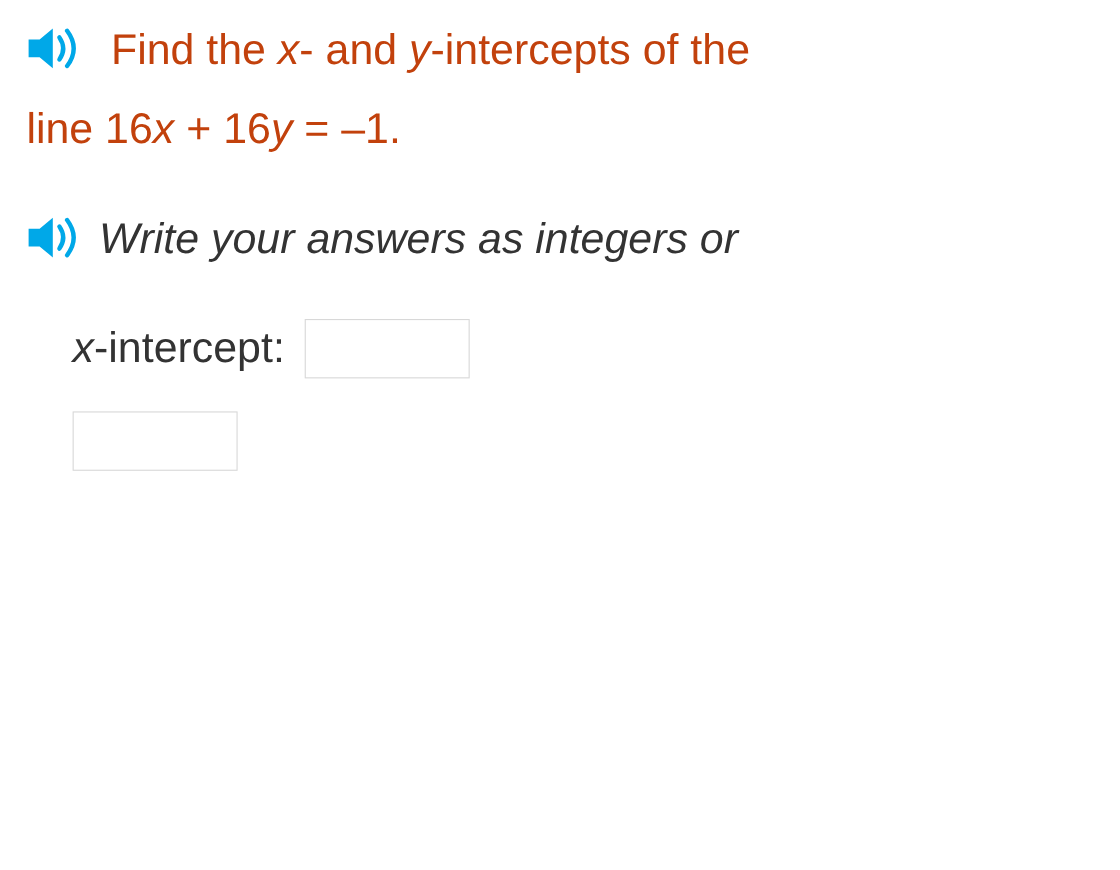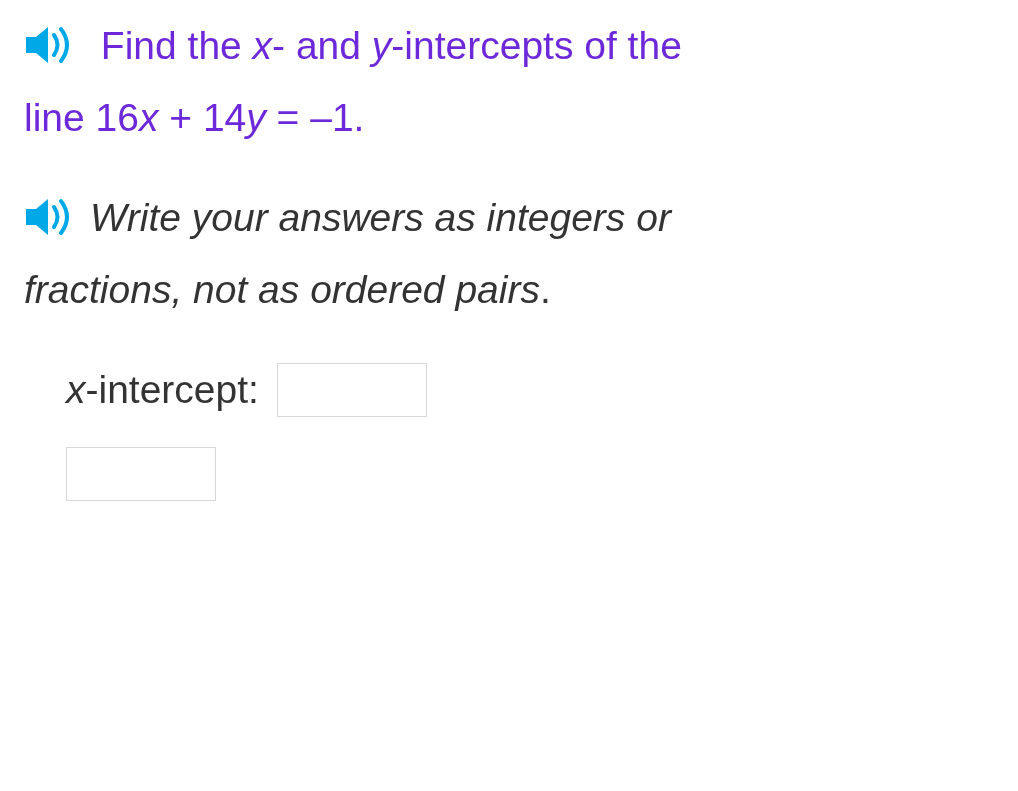--- a/index.html
+++ b/index.html
@@ -12,36 +12,37 @@
       background: #ffffff;
       width: 1018px;
       height: 791px;
       padding: 10px 24px;
       color: #333333;
       overflow: hidden;
     }
     .question-block {
       font-size: 39px;
       line-height: 1.85;
-      color: #6d28d9;
+      color: #c2410c;
       margin-bottom: 28px;
     }
     .question-line {
       display: block;
     }
     .first-line {
       display: flex;
       align-items: baseline;
     }
     .instruction-block {
       font-size: 39px;
       line-height: 1.85;
       color: #333333;
       font-style: italic;
       margin-bottom: 36px;
+      text-align: center;
     }
     .instruction-first-line {
       display: flex;
       align-items: baseline;
     }
     .speaker-icon {
       display: inline-flex;
       align-items: center;
       vertical-align: middle;
       margin-right: 18px;
@@ -89,37 +90,34 @@
         <path d="M 2 12 L 12 12 L 24 2 L 24 38 L 12 28 L 2 28 Z" fill="#00a8e8"></path>
         <path d="M 30 10 Q 37 20 30 30" stroke="#00a8e8" stroke-width="4" fill="none" stroke-linecap="round"></path>
         <path d="M 37 4 Q 49 20 37 36" stroke="#00a8e8" stroke-width="4" fill="none" stroke-linecap="round"></path>
       </svg>
     </span>
     <span>
       <span>&nbsp;</span><span>Find the </span><span class="italic-var">x</span><span>- and </span><span class="italic-var">y</span><span>-intercepts of the</span>
     </span>
   </div>
   <div class="question-line">
-    <span>line 16</span><span class="italic-var">x</span><span> + 14</span><span class="italic-var">y</span><span> = </span><span class="neg-sign">–</span><span>1.</span>
+    <span>line 16</span><span class="italic-var">x</span><span> + 16</span><span class="italic-var">y</span><span> = </span><span class="neg-sign">–</span><span>1.</span>
   </div>
 </div>
 
 <div class="instruction-block">
   <div class="instruction-first-line">
     <span class="speaker-icon">
       <svg viewBox="0 0 48 40" xmlns="http://www.w3.org/2000/svg">
         <path d="M 2 12 L 12 12 L 24 2 L 24 38 L 12 28 L 2 28 Z" fill="#00a8e8"></path>
         <path d="M 30 10 Q 37 20 30 30" stroke="#00a8e8" stroke-width="4" fill="none" stroke-linecap="round"></path>
         <path d="M 37 4 Q 49 20 37 36" stroke="#00a8e8" stroke-width="4" fill="none" stroke-linecap="round"></path>
       </svg>
     </span>
     <span>Write your answers as integers or</span>
-  </div>
-  <div>
-    <span>fractions, not as ordered pairs</span><span style="font-style:normal">.</span>
   </div>
 </div>
 
 <div class="answer-row">
   <span class="answer-label">
     <span class="italic-var">x</span><span>-intercept:</span>
   </span>
   <input type="text" class="answer-input" value="" style="">
 </div>
 

